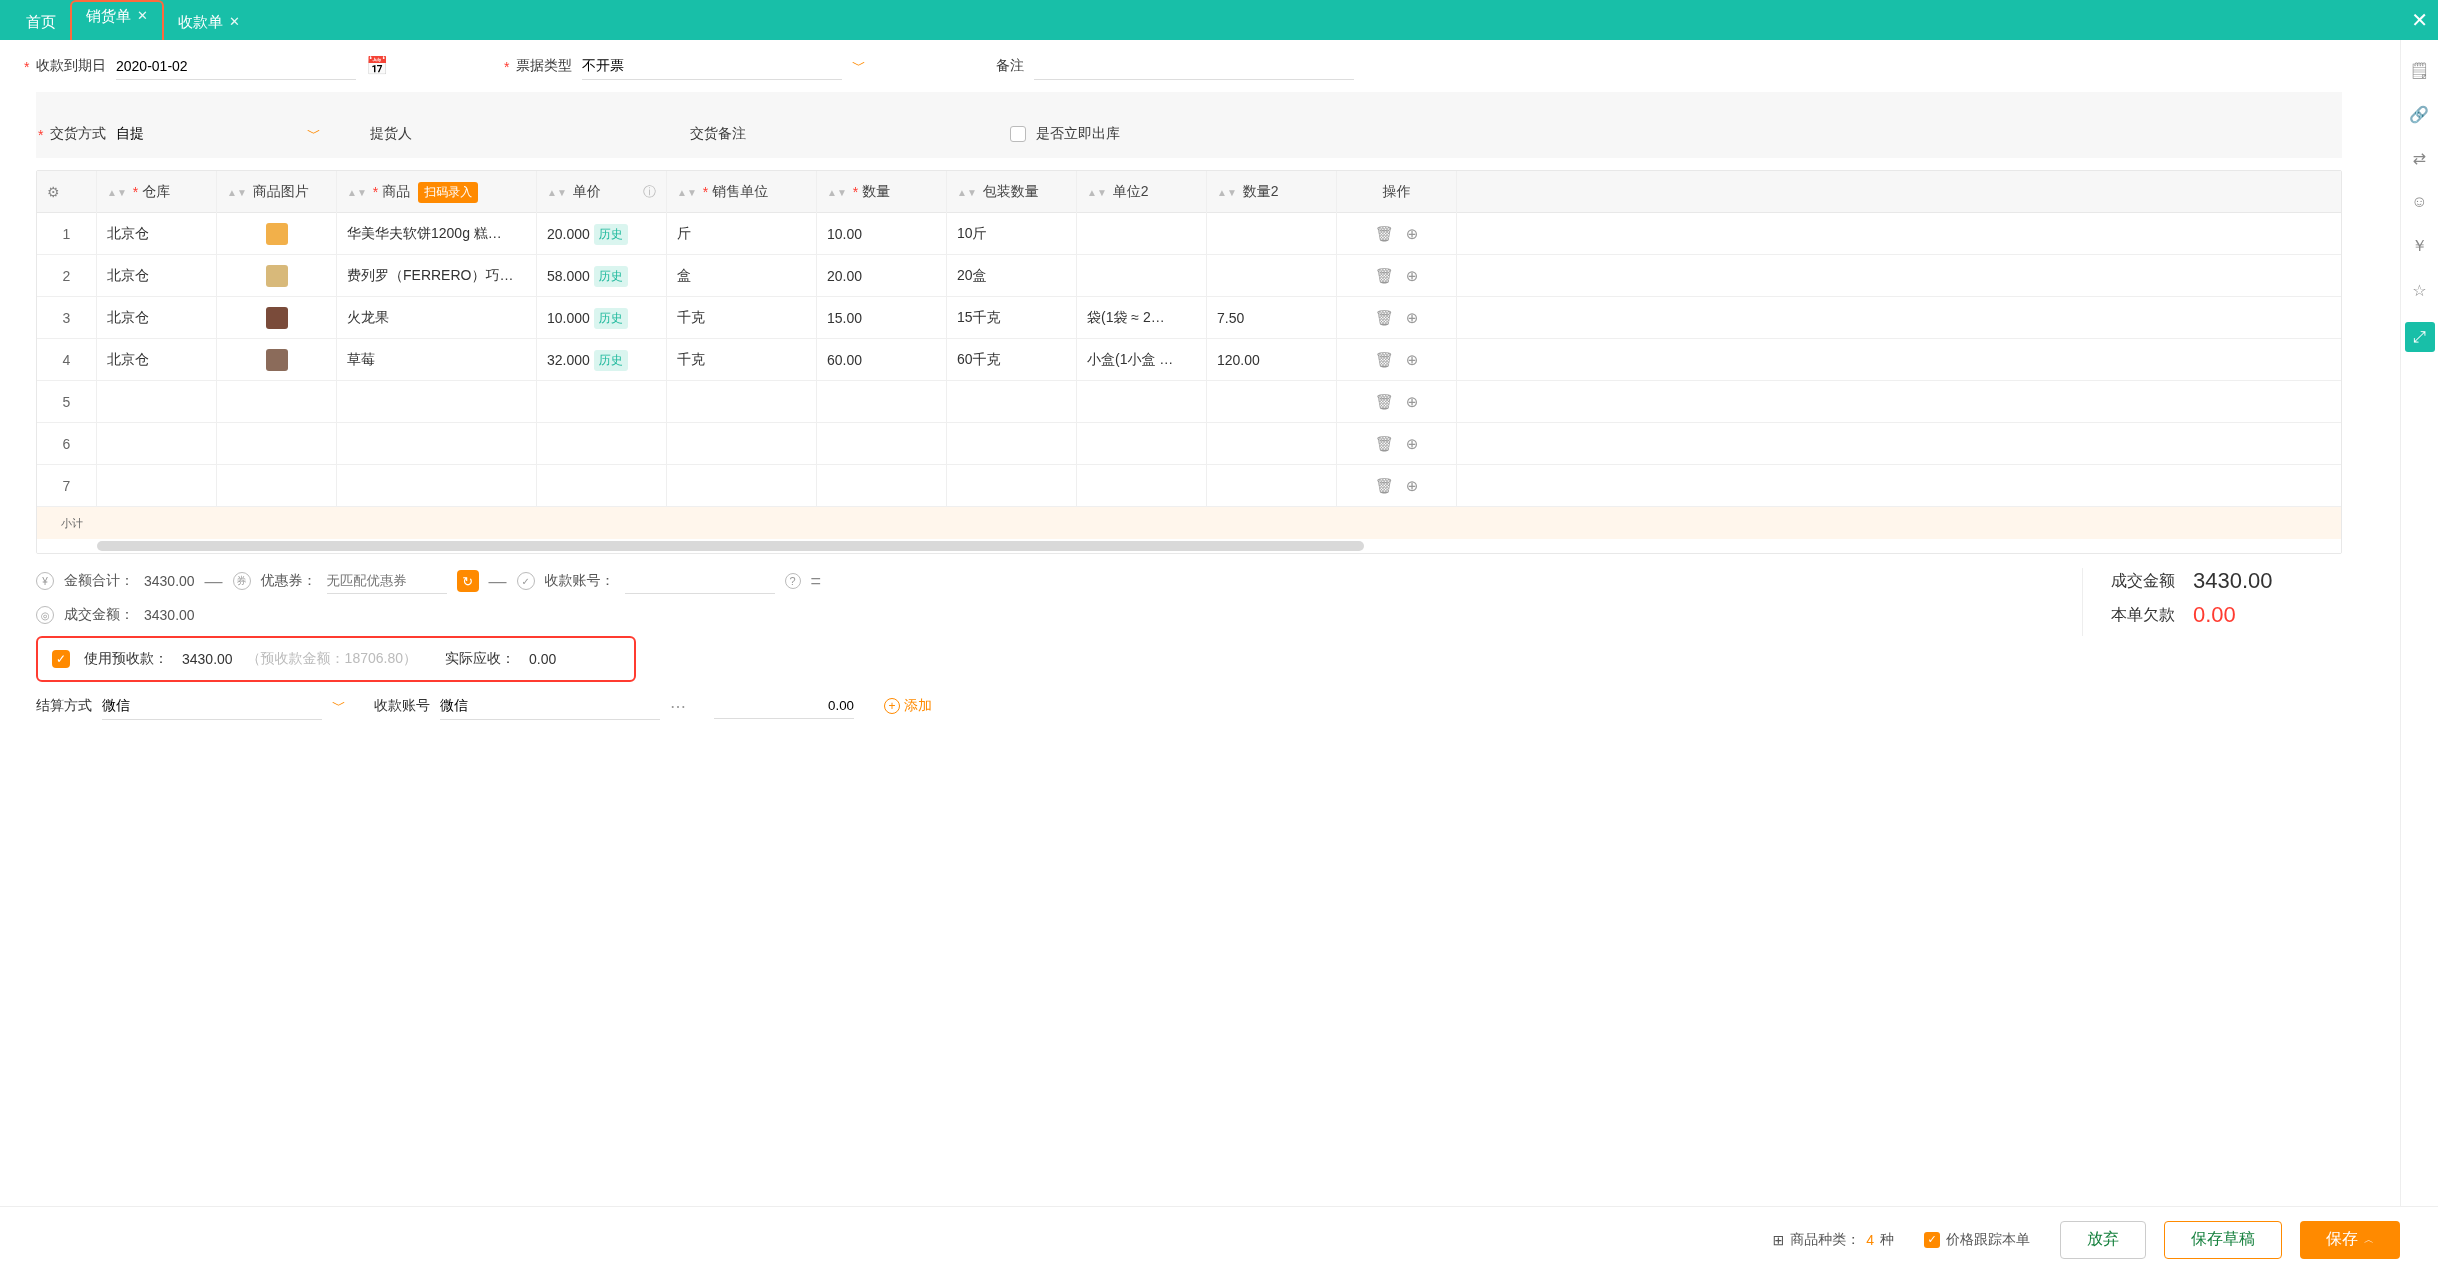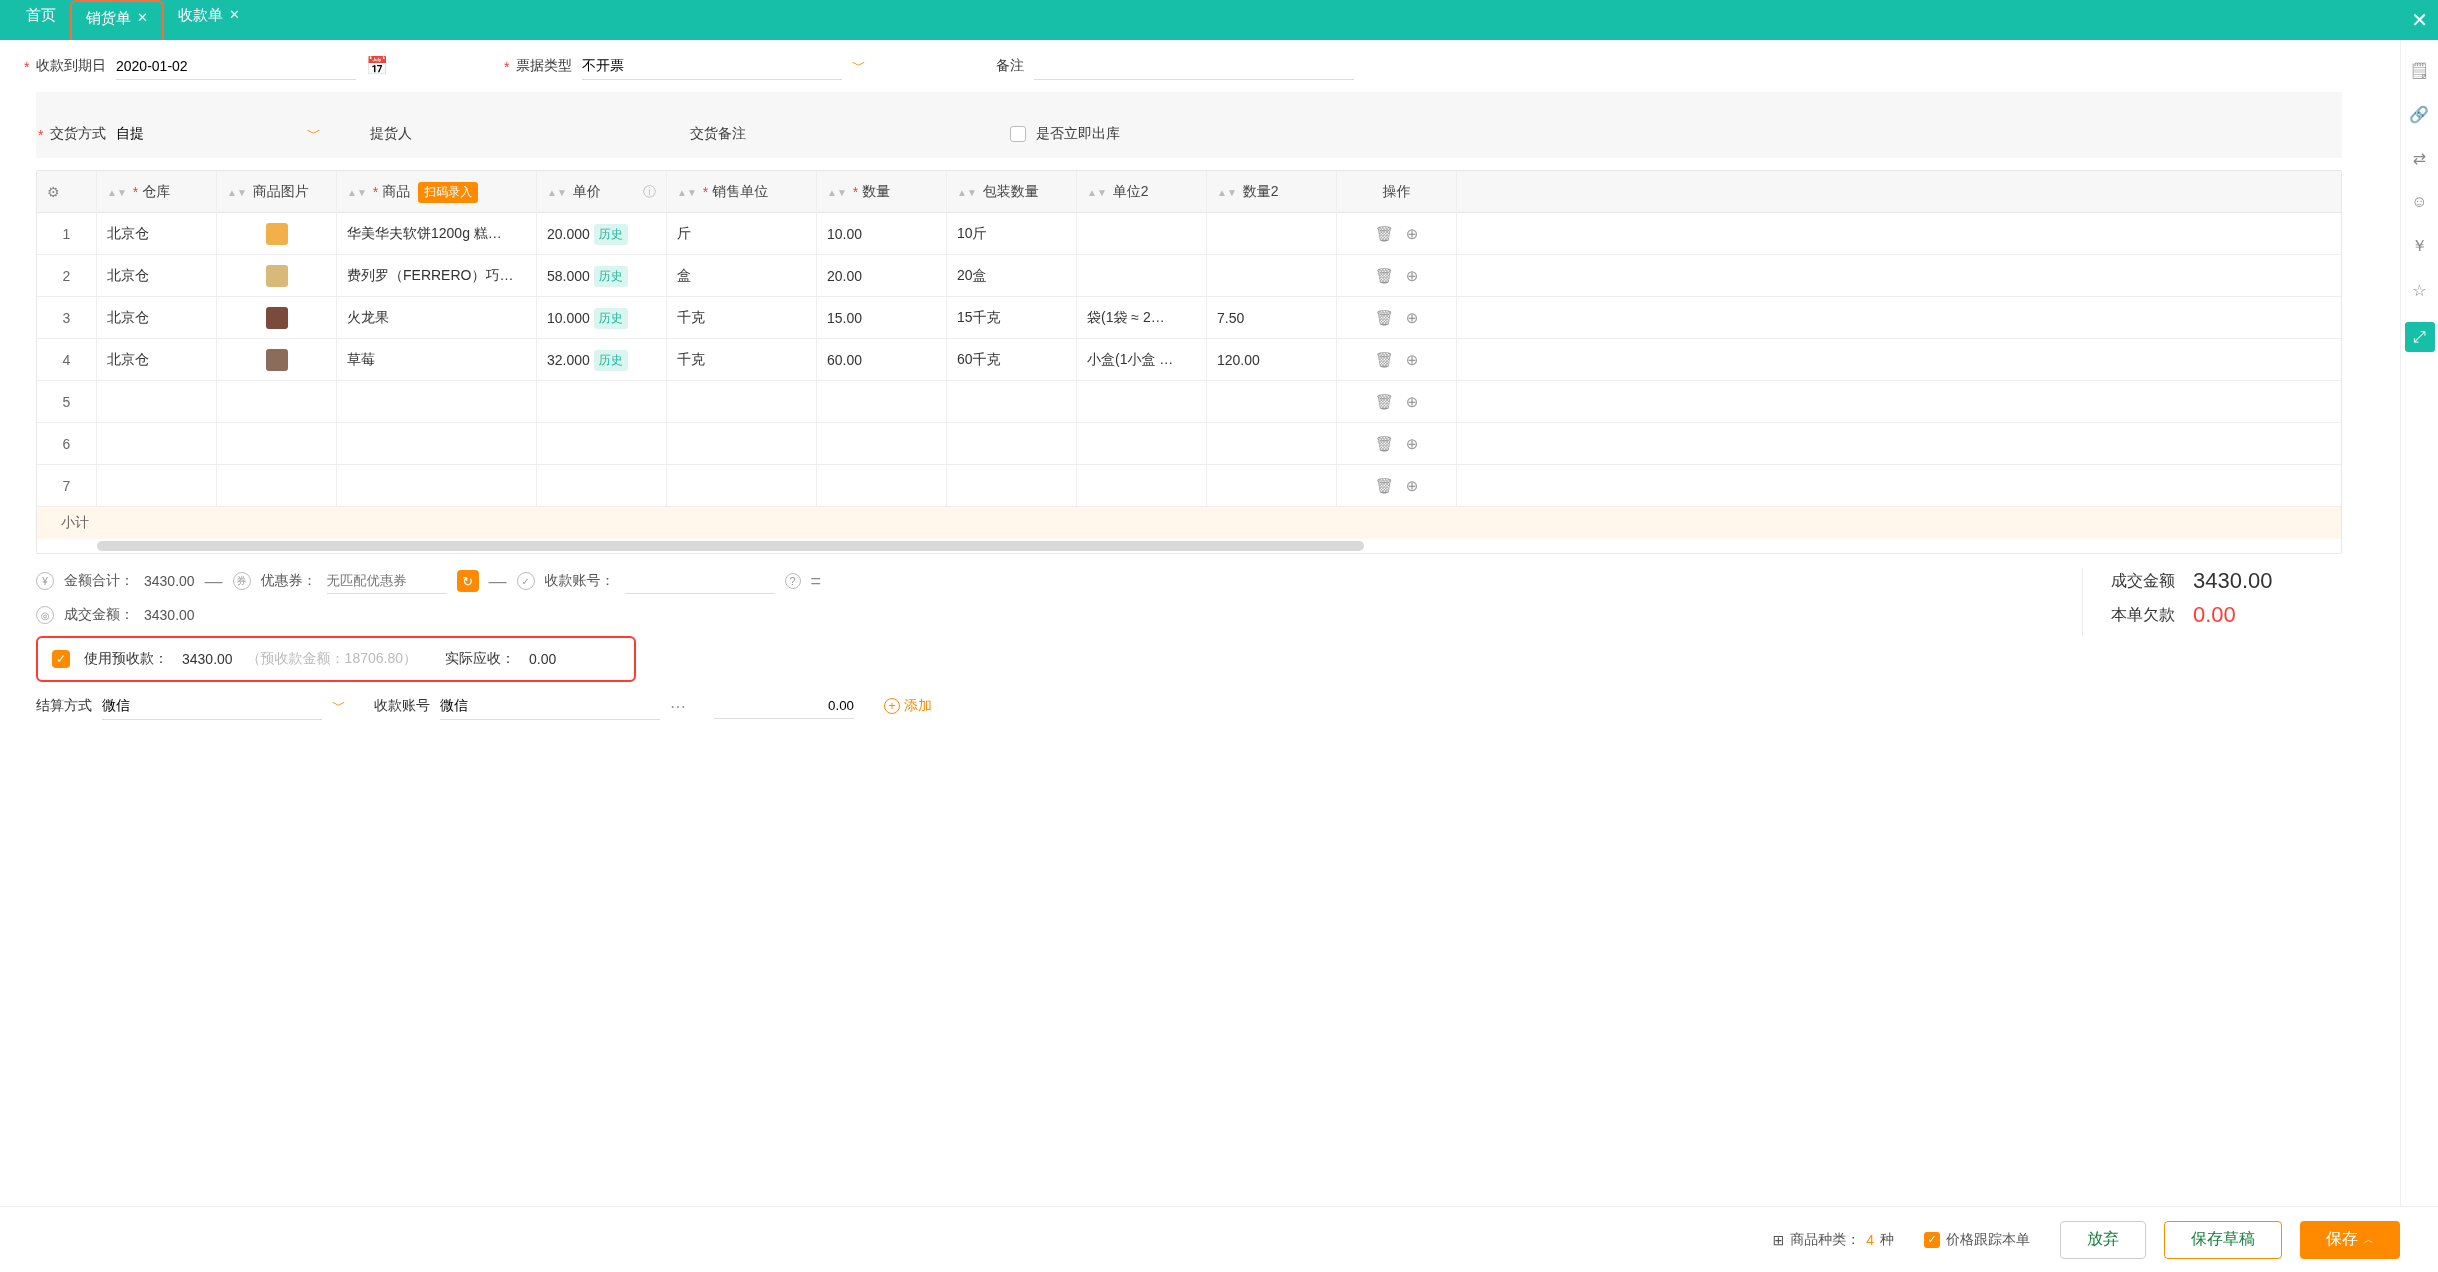--- a/index.html
+++ b/index.html
@@ -1,20 +1,20 @@
 <!DOCTYPE html>
 <html><head>
 <meta charset="utf-8">
 <style>
 * { box-sizing: border-box; margin: 0; padding: 0; }
 body { font-family: -apple-system, "Helvetica Neue", Arial, sans-serif; font-size: 14px; color: #333; background: #fff; overflow: hidden; }
 
 
 .top-tabs { background: #18bfa8; height: 40px; display: flex; align-items: center; padding: 0 12px; color: #fff; position: relative; }
-.top-tabs .tab { padding: 4px 14px 14px 14px; cursor: pointer; display: flex; align-items: center; gap: 6px; font-size: 15px; height: 40px; line-height: 32px; }
+.top-tabs .tab { padding: 4px 14px 2px 14px; cursor: pointer; display: flex; align-items: flex-end; gap: 6px; font-size: 15px; height: 40px; line-height: 32px; }
 .top-tabs .tab.active { border: 2px solid #ff6a3d; border-radius: 6px 6px 0 0; border-bottom: none; padding-top: 2px; padding-bottom: 8px; background: #18bfa8; }
 .top-tabs .tab .close { font-size: 13px; opacity: .9; }
 .top-tabs .right-close { position: absolute; right: 10px; top: 8px; font-size: 20px; color: #fff; cursor: pointer; }
 
 
 .content { padding: 12px 28px 0 36px; height: calc(100vh - 40px - 66px); overflow: auto; }
 .row1 { display: flex; align-items: center; gap: 0; margin-bottom: 12px; }
 .row1 .group { display: flex; align-items: center; gap: 10px; }
 .row1 .group.wide { flex: 0 0 480px; }
 .row1 .group.grow { flex: 1; }
@@ -41,21 +41,21 @@
 .th .gear { color: #888; }
 .th .info { color: #bbb; font-size: 13px; margin-left: auto; }
 .scan-badge { background: #ff8a00; color: #fff; font-size: 12px; padding: 2px 6px; border-radius: 3px; margin-left: 4px; }
 .hist-badge { background: #daf5ef; color: #1fb99d; font-size: 12px; padding: 2px 5px; border-radius: 3px; margin-left: 4px; }
 .tbl-row { border-bottom: 1px solid #efefef; height: 42px; }
 .td.num { justify-content: center; color: #666; }
 .td .truncate { white-space: nowrap; overflow: hidden; text-overflow: ellipsis; }
 .row-ops { display: flex; gap: 12px; justify-content: center; width: 100%; }
 .row-ops .op { color: #999; cursor: pointer; font-size: 15px; }
 .thumb { width: 22px; height: 22px; border-radius: 3px; display: inline-block; }
-.subtotal-row { background: #fff6ec; height: 32px; display: flex; align-items: center; padding-left: 24px; font-size: 14px; color: #666; }
+.subtotal-row { background: #fff6ec; height: 32px; display: flex; align-items: center; padding-left: 24px; font-size: 11px; color: #666; }
 .hscroll { height: 14px; background: #fff; position: relative; }
 .hscroll .bar { position: absolute; left: 60px; top: 2px; height: 10px; width: 55%; background: #d9d9d9; border-radius: 5px; }
 
 
 .totals { margin-top: 14px; display: flex; align-items: flex-start; }
 .totals-left { flex: 1; }
 .totals-right { width: 260px; border-left: 1px solid #eee; padding-left: 28px; }
 .t-line { display: flex; align-items: center; gap: 10px; margin-bottom: 12px; color: #555; flex-wrap: wrap; }
 .t-line .icon-circle { width: 18px; height: 18px; border: 1px solid #bbb; border-radius: 50%; display: inline-flex; align-items: center; justify-content: center; font-size: 10px; color: #999; }
 .t-line .dash { color: #888; font-size: 18px; }

